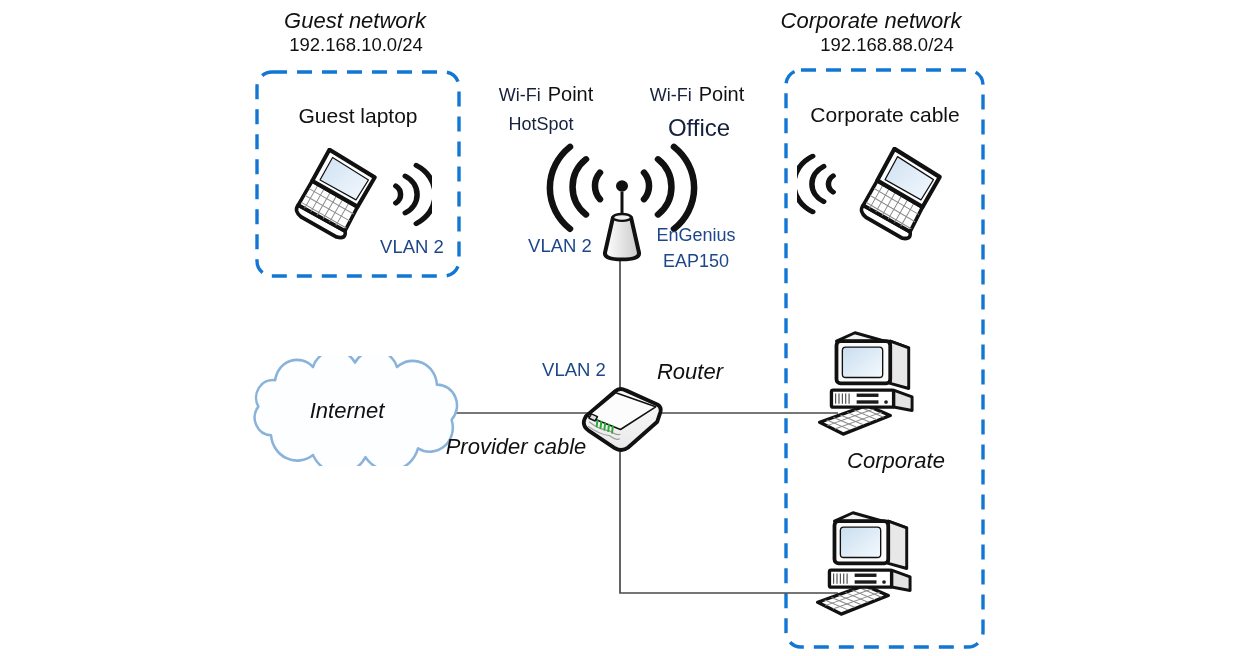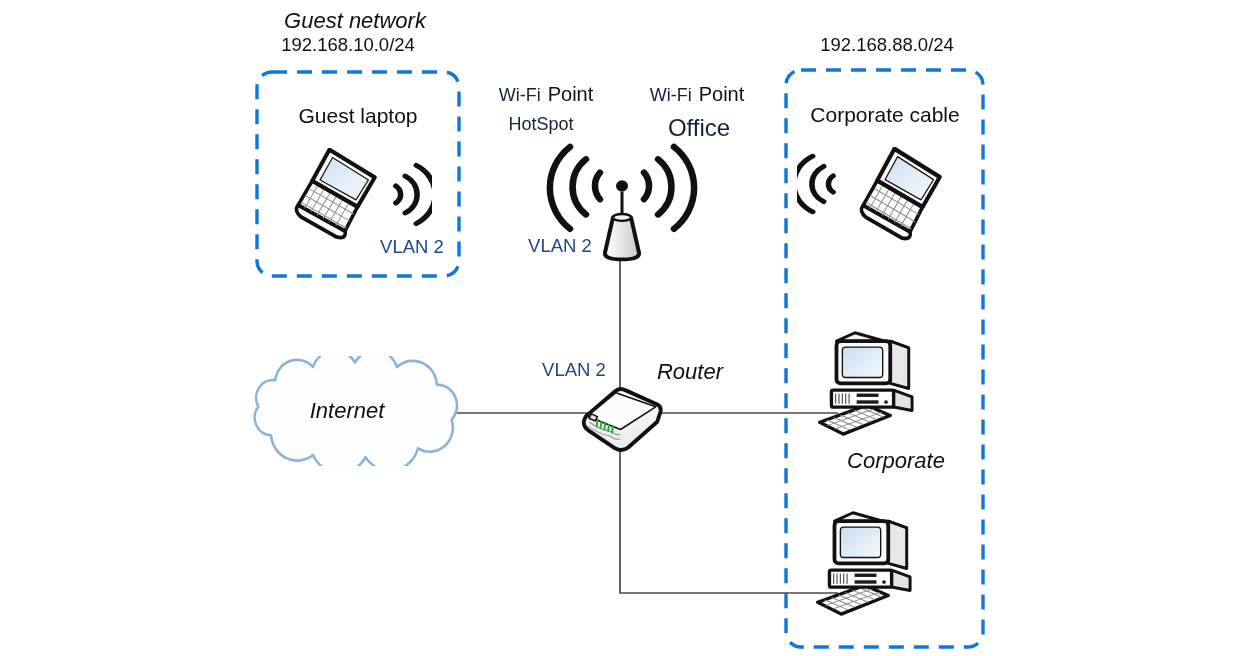--- a/index.html
+++ b/index.html
@@ -69,23 +69,24 @@
     <path class="wire" d="M 620 428 V 593 H 838"></path>
   </svg>
 
   <svg class="abs" style="left:250px;top:356px" width="210" height="110" viewBox="0 0 200 100" preserveAspectRatio="none">
     <path d="M 192 58 A 22 22 0 0 1 160 84 A 28 28 0 0 1 110 92 A 28 28 0 0 1 60 90
              A 25 25 0 0 1 20 72 A 16 16 0 0 1 8 46 A 16 16 0 0 1 24 22
              A 21 21 0 0 1 60 10 A 22 22 0 0 1 100 6 A 22 22 0 0 1 140 10
              A 23 23 0 0 1 178 26 A 19 19 0 0 1 192 58 Z" fill="#fdfeff" stroke="var(--cloud-stroke)" stroke-width="2.4" stroke-linejoin="round"></path>
   </svg>
   <div class="lbl lbl-22" style="left:347px;top:398px">Internet</div>
+  <div class="lbl lbl-22" style="left:516px;top:434px">Provider cable</div>
 
   <div class="lbl lbl-22" style="left:355px;top:8px">Guest network</div>
-  <div class="lbl lbl-19" style="left:348px;top:34px">192.168.10.0/24</div>
+  <div class="lbl lbl-19" style="left:356px;top:34px">192.168.10.0/24</div>
   <div class="lbl lbl-21" style="left:358px;top:104px">Guest laptop</div>
   <div class="lbl lbl-19 navy" style="left:412px;top:236px">VLAN 2</div>
 
   <svg class="abs" style="left:281px;top:148px" width="100" height="95" viewBox="0 0 128 110" preserveAspectRatio="none">
     <defs>
         <clipPath id="clip-base-g">
           <path d="M 40 38 L 98 68 L 82 96 L 22 66 Z"></path>
         </clipPath>
       </defs>
     <path class="outline" d="M 22 66 L 82 96 Q 84 106 71 103 L 26 80 Q 16 73 22 66 Z" fill="#ffffff" stroke-width="4.5"></path>
@@ -120,31 +121,36 @@
     <path class="arc" stroke-width="6.5" d="M 30 4 A 56 56 0 0 0 30 90"></path>
     <path class="arc" stroke-width="6.5" d="M 104 31 A 22 22 0 0 1 104 59"></path>
     <path class="arc" stroke-width="6.5" d="M 118 17 A 38 38 0 0 1 118 75"></path>
     <path class="arc" stroke-width="6.5" d="M 134 4 A 56 56 0 0 1 134 90"></path>
     <circle cx="82" cy="45" r="6" fill="#111"></circle>
     <path d="M 82 51 L 82 76" stroke="#111" stroke-width="3"></path>
     <path class="outline" d="M 73 78 L 65 115 Q 64 122 82 122 Q 100 122 99 115 L 91 78 Z" fill="url(#g-cone)" stroke-width="4"></path>
     <ellipse cx="82" cy="78" rx="9" ry="3.6" fill="#f0f0f0" stroke="#111" stroke-width="2.5"></ellipse>
   </svg>
   <div class="lbl lbl-19 navy" style="left:560px;top:235px">VLAN 2</div>
+  <div class="lbl navy two-line" style="left:696px;top:222px;font-size:18px">
+    <span>EnGenius</span>
+    <span>EAP150</span>
+  </div>
 
   <div class="lbl lbl-19 navy" style="left:574px;top:359px">VLAN 2</div>
   <div class="lbl lbl-22" style="left:690px;top:359px">Router</div>
   <svg class="abs" style="left:576px;top:381px" width="92" height="72" viewBox="0 0 120 92" preserveAspectRatio="none">
     <path class="outline" d="M 13 45 L 51 13 Q 57 8 65 12 L 106 30 Q 112 33 110 40 L 106 52 L 68 85 Q 60 91 51 86 L 16 63 Q 8 57 11 49 Z" fill="url(#g-body)" stroke-width="5"></path>
     <path class="outline" d="M 15 45 L 52 15 L 104 33 L 58 62 Z" fill="#fcfcfc" stroke-width="2"></path>
     <path d="M 17 52 Q 30 62 44 64 Q 53 70 58 68 M 16 58 Q 30 68 44 70 Q 52 76 57 74" stroke="#9a9a9a" stroke-width="1.5" fill="none"></path>
     <path d="M 28 50 L 27 58 M 33 52 L 32 60 M 38 54 L 37 62 M 43 56 L 42 64 M 48 58 L 47 66" stroke="var(--led-green)" stroke-width="2.6" stroke-linecap="round"></path>
     <path class="outline" d="M 20 42 L 28 45.5 L 25 51 L 17 47.5 Z" fill="#e0e0e0" stroke-width="2"></path>
   </svg>
 
+  <div class="lbl lbl-22" style="left:871px;top:8px">Corporate network</div>
   <div class="lbl lbl-19" style="left:887px;top:34px">192.168.88.0/24</div>
   <div class="lbl lbl-21" style="left:885px;top:103px">Corporate cable</div>
 
   <svg class="abs" style="left:797px;top:150px" width="44" height="68" viewBox="0 0 56 100" preserveAspectRatio="none">
     <path class="arc" stroke-width="7" d="M 46 38 A 15 15 0 0 0 46 62"></path>
     <path class="arc" stroke-width="7" d="M 34 24 A 30 30 0 0 0 34 76"></path>
     <path class="arc" stroke-width="7" d="M 20 9 A 47 47 0 0 0 20 91"></path>
   </svg>
   <svg class="abs" style="left:846px;top:147px" width="100" height="97" viewBox="0 0 128 110" preserveAspectRatio="none">
     <defs>

